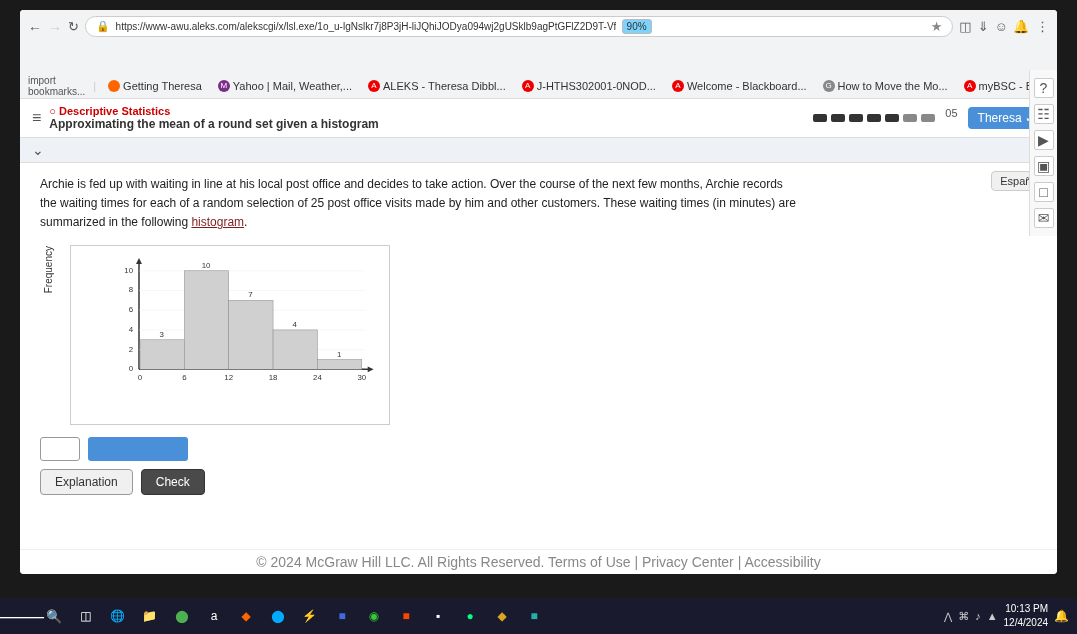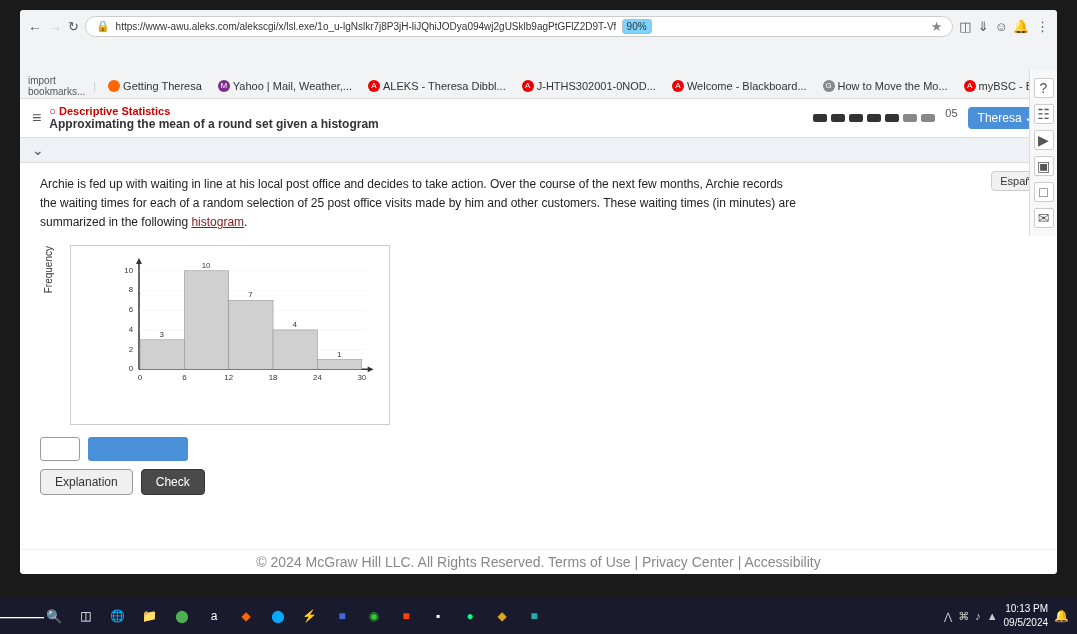--- a/index.html
+++ b/index.html
@@ -581,17 +581,17 @@
   <div class="taskbar-item" style="font-size:12px;color:#00ff7f;">●</div>
   <div class="taskbar-item" style="font-size:12px;color:#daa520;">◆</div>
   <div class="taskbar-item" style="font-size:12px;color:#20b2aa;">■</div>
   <div style="margin-left:auto;display:flex;align-items:center;gap:6px;">
     <span style="color:#ccc;font-size:10px;">⋀</span>
     <span style="color:#ccc;font-size:11px;">⌘</span>
     <span style="color:#ccc;font-size:11px;">♪</span>
     <span style="color:#ccc;font-size:11px;">▲</span>
     <div class="clock-area">
       <div>10:13 PM</div>
-      <div>09/5/2024</div>
+      <div>12/4/2024</div>
     </div>
     <span style="color:#ccc;font-size:12px;">🔔</span>
   </div>
 </div>
 
 </body></html>

